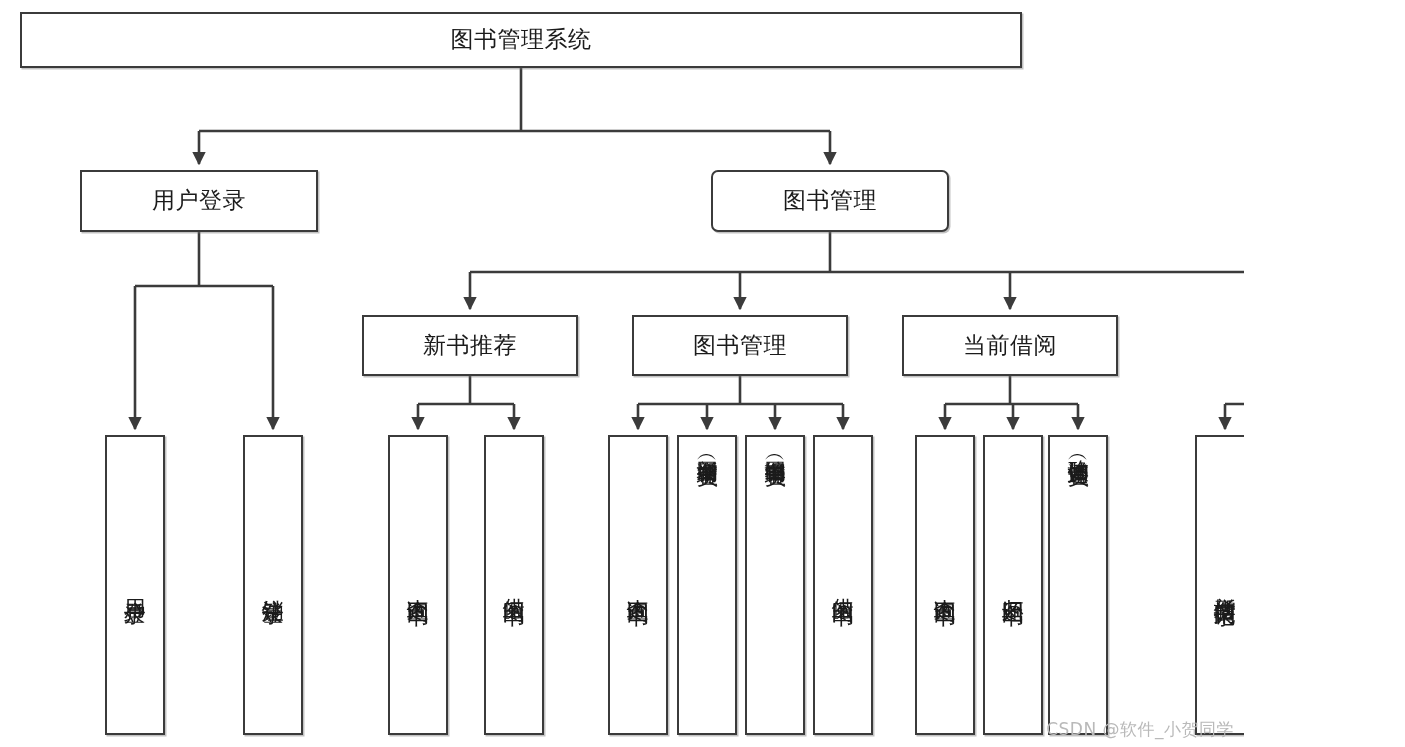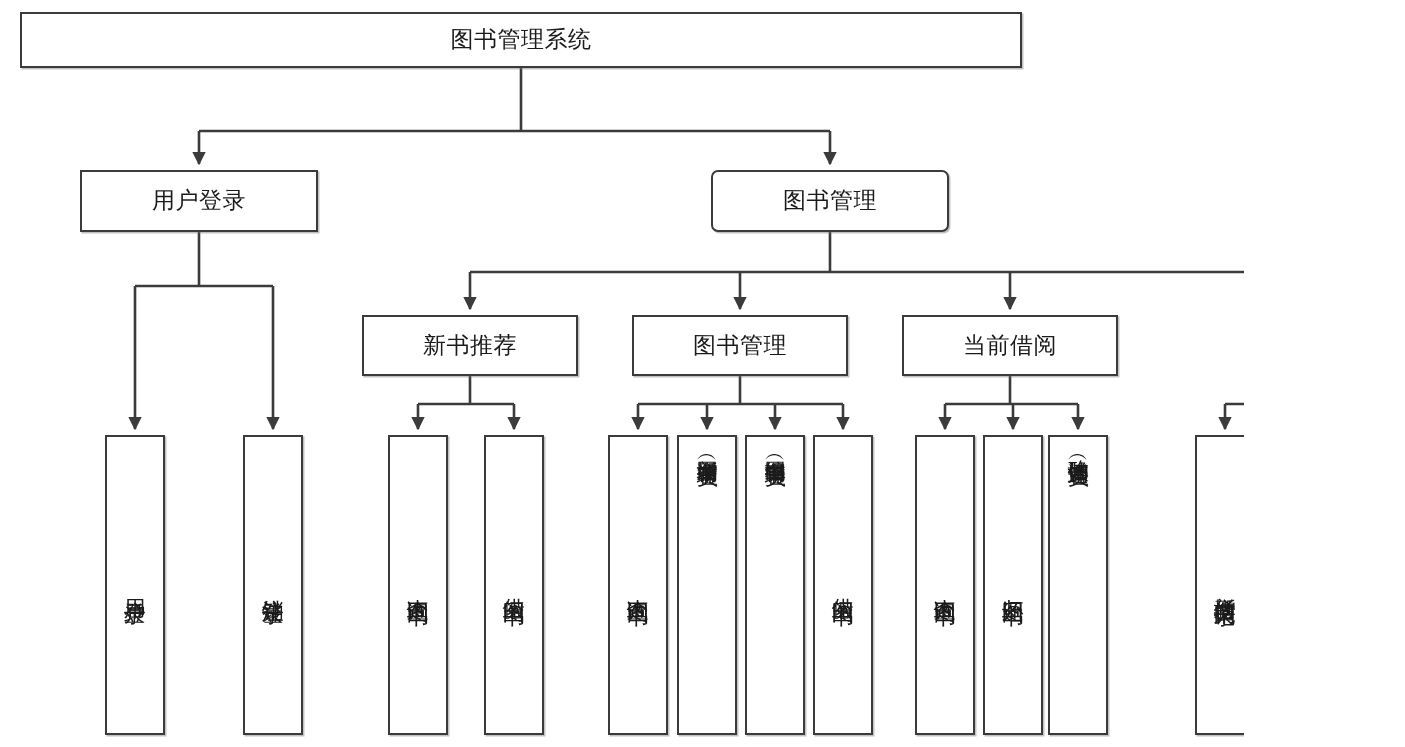--- a/index.html
+++ b/index.html
@@ -208,14 +208,15 @@
   </div>
 
   <div class="node vert centered" style="left:1195px; top:435px; width:60px; height:300px;">
     <span class="node-label">新增借阅记录</span>
   </div>
 
   <div class="node vert centered" style="left:1313px; top:435px; width:60px; height:300px;">
     <span class="node-label">查询借阅记录</span>
   </div>
 
+  <div class="watermark">CSDN @软件_小贺同学</div>
 
 </div>
 
 </body></html>

